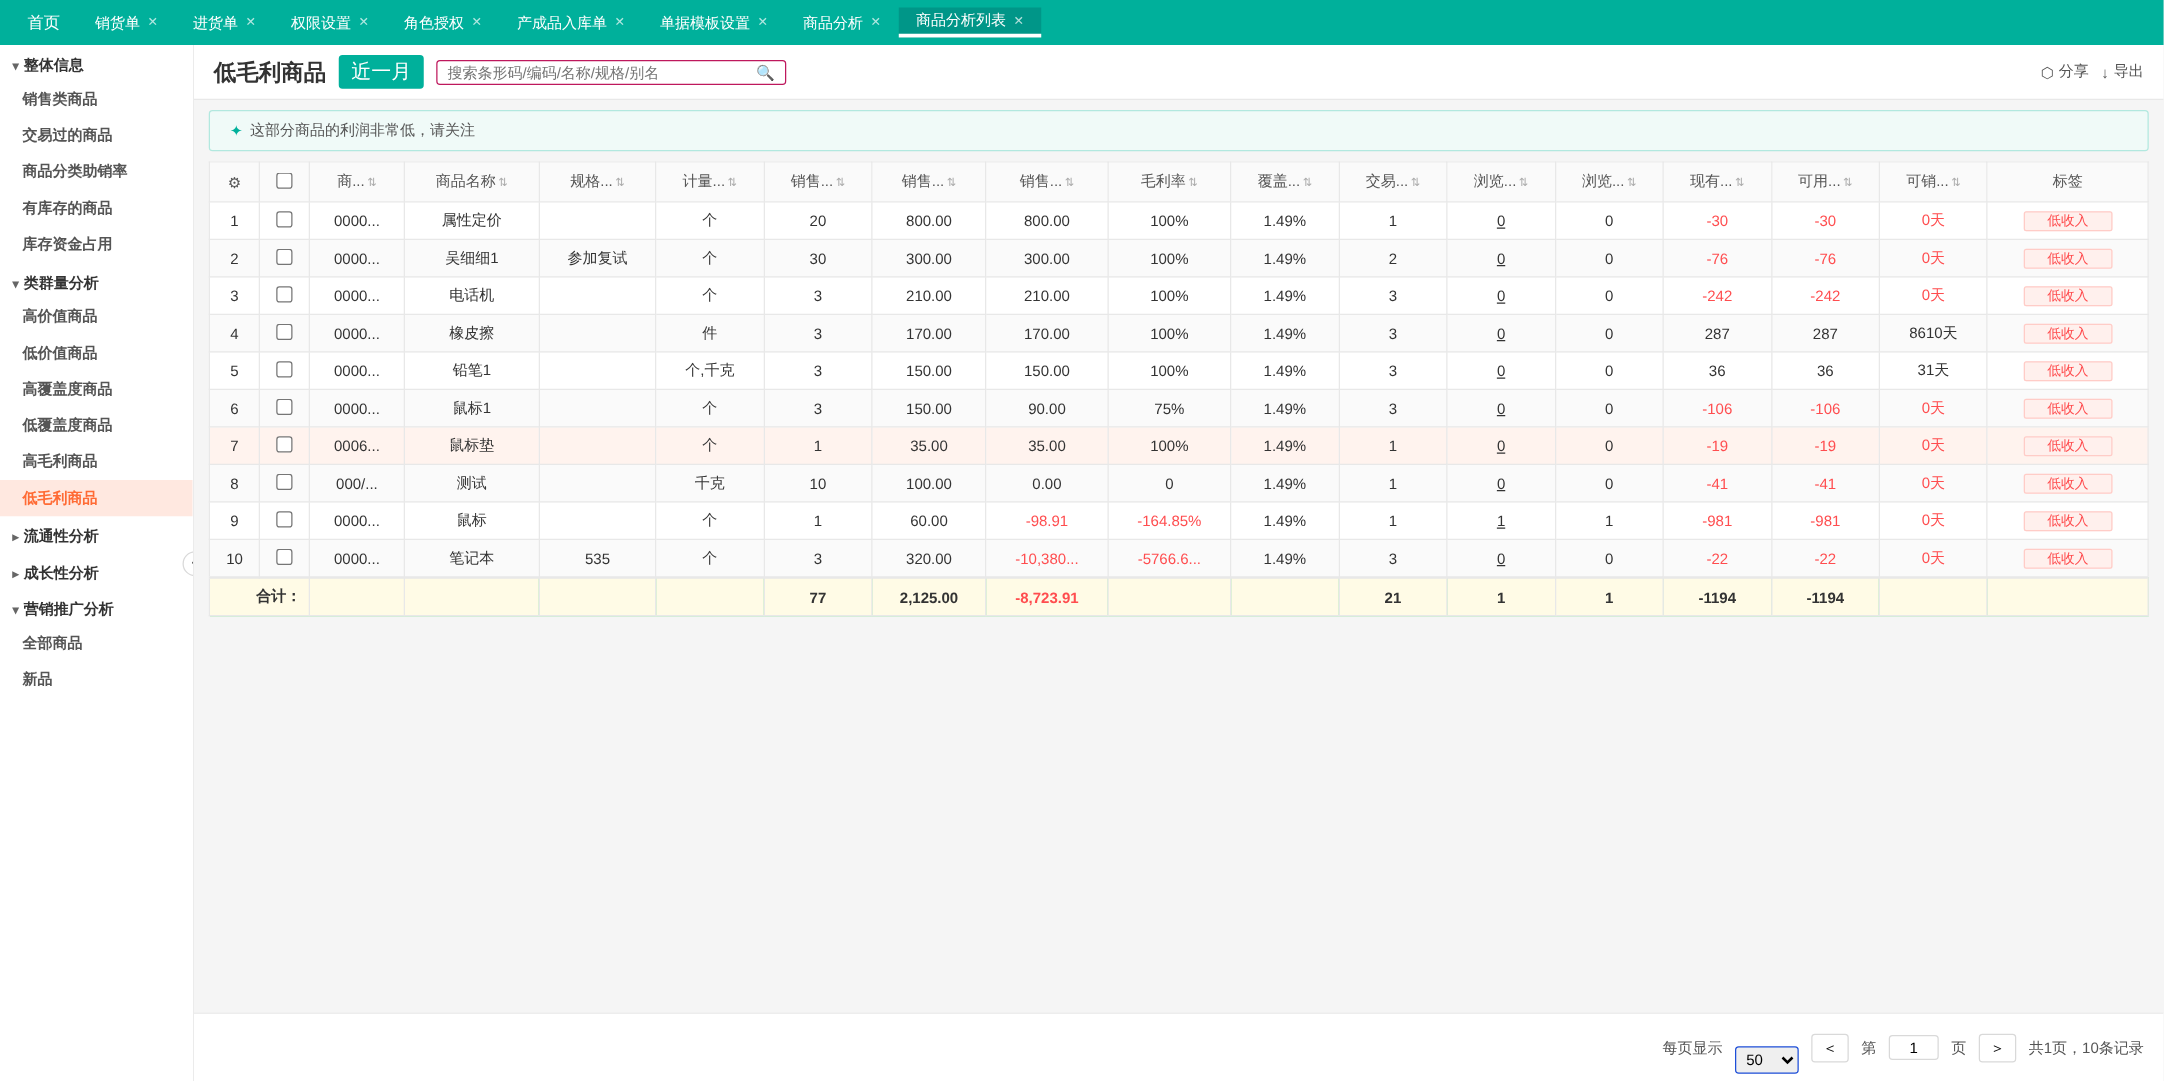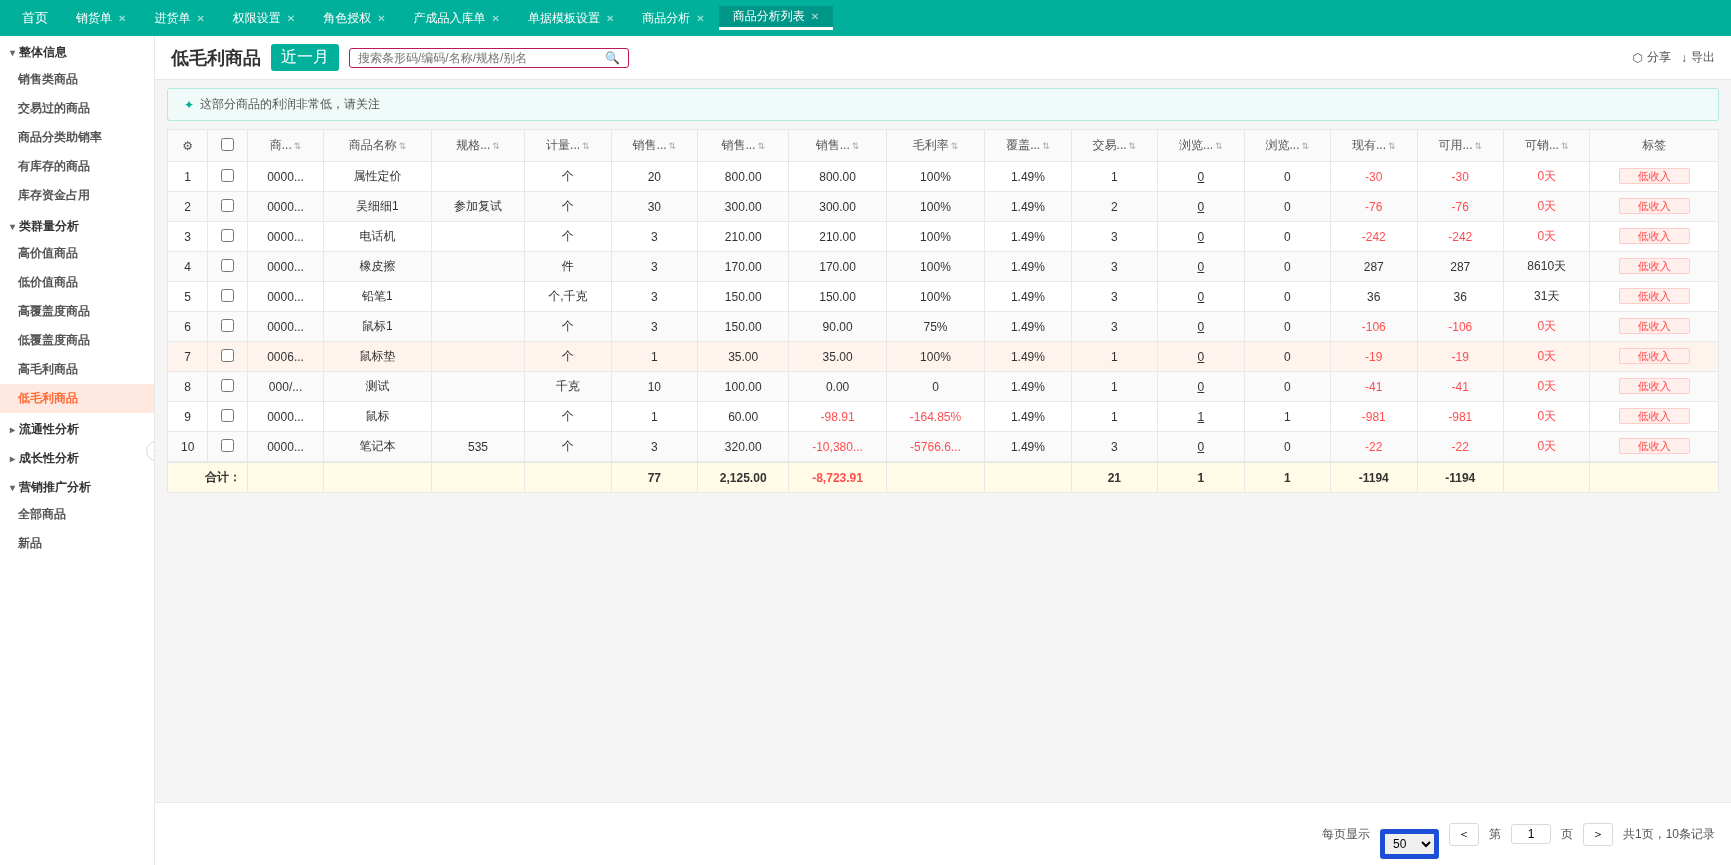--- a/index.html
+++ b/index.html
@@ -203,21 +203,21 @@
       border-top: 1px solid #e8e8e8;
       padding: 6px 16px;
       display: flex;
       align-items: center;
       justify-content: flex-end;
       gap: 10px;
       font-size: 12px;
       color: #555;
     }
     .page-size-select {
-      border: 5px solid #1d4ed8;
+      border: 1px solid #1d4ed8;
       padding: 2px 4px;
       border-radius: 3px;
       font-size: 12px;
       margin-top: 20px;
     }
     .page-nav-btn {
       border: 1px solid #d9d9d9;
       background: #fff;
       padding: 2px 8px;
       border-radius: 3px;

